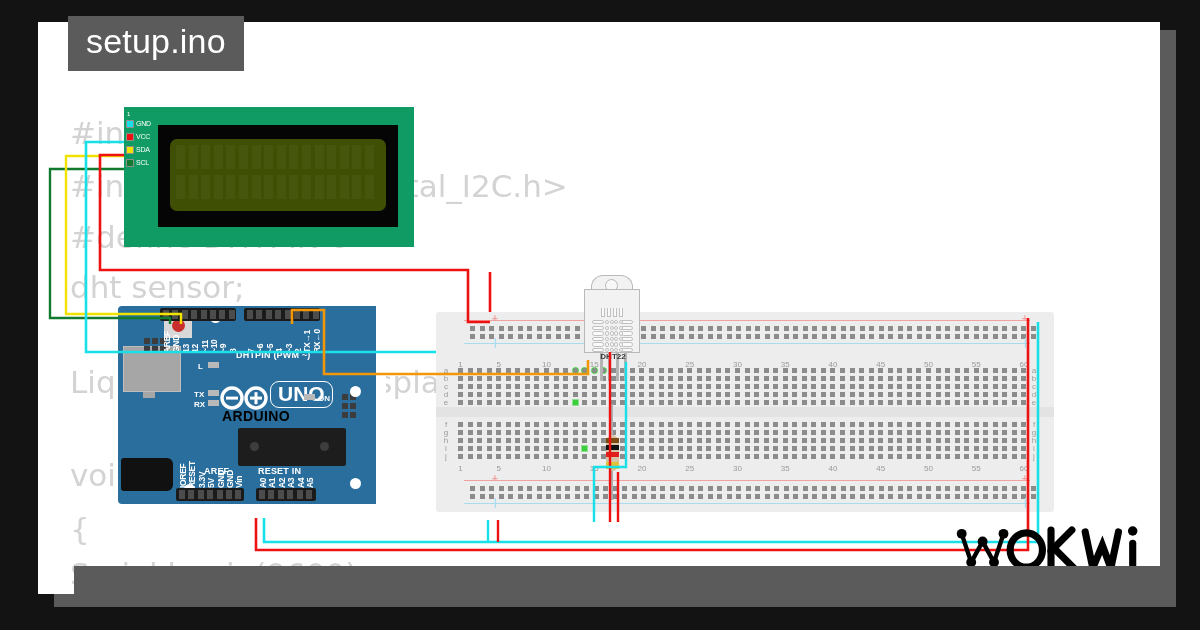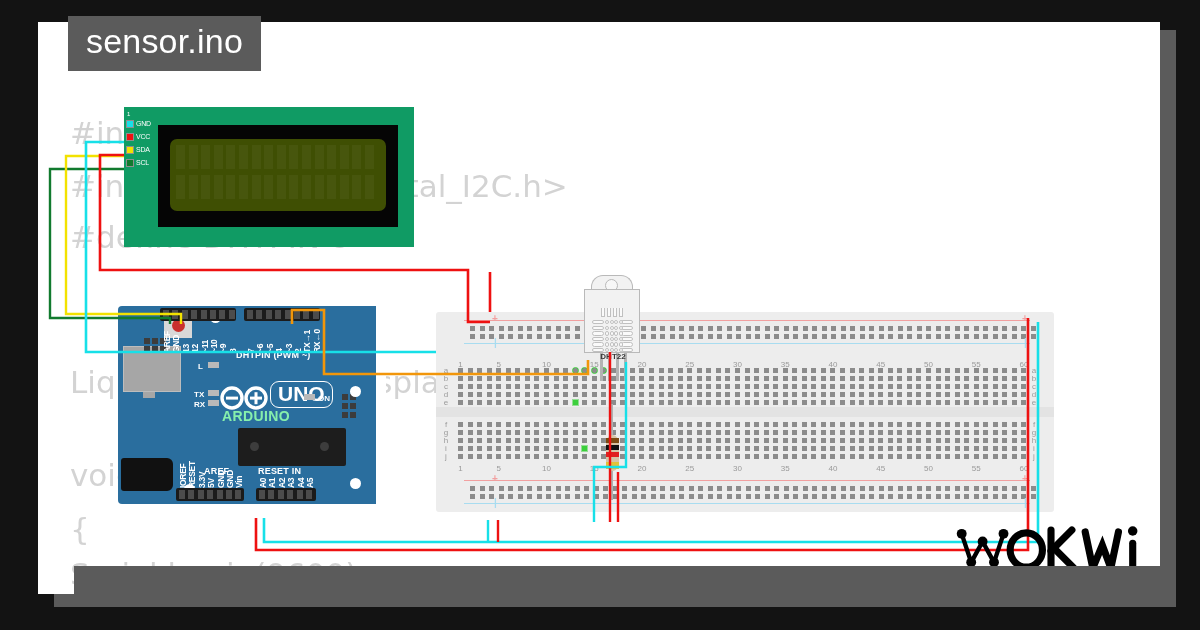--- a/index.html
+++ b/index.html
@@ -150,21 +150,21 @@
   .uno-infinity { position: absolute; left: 100px; top: 80px; }
   .uno-unobox {
     position: absolute; left: 152px; top: 75px;
     padding: 1px 7px 2px 7px;
     border: 1.6px solid #ffffff; border-radius: 9px;
     font-size: 21px; font-weight: bold; color: #fff;
     line-height: 22px;
   }
   .uno-arduino {
     position: absolute; left: 104px; top: 102px;
-    font-size: 14px; font-weight: bold; color: #86efac; letter-spacing: .4px;
+    font-size: 14px; font-weight: bold; color: #000000; letter-spacing: .4px;
   }
   .led { position: absolute; width: 11px; height: 6px; background: #b9b9b9; }
   .led-lbl { position: absolute; font-size: 8px; font-weight: bold; color: #ffffff; }
   .uno-dot { position: absolute; width: 11px; height: 11px; background: #ffffff; border-radius: 50%; }
   .uno-btn-base {
     position: absolute; left: 46px; top: 8px; width: 28px; height: 24px;
     background: #d8d8d8;
   }
   .uno-btn {
     position: absolute; left: 54px; top: 13px; width: 13px; height: 13px;
@@ -273,20 +273,21 @@
 <div id="root">
 
   <div class="canvas-shadow"></div>
 
   <div class="canvas">
 
     <div class="code-layer" id="code-layer">
         <div class="code-line" style="left: 32px; top: 96px; color: rgb(211, 211, 211);">#include &lt;DHT.h&gt;</div>
         <div class="code-line" style="left: 32px; top: 149px; color: rgb(211, 211, 211);">#include &lt;LiquidCrystal_I2C.h&gt;</div>
         <div class="code-line" style="left: 32px; top: 200px; color: rgb(211, 211, 211);">#define DHTPIN 8</div>
+        <div class="code-line" style="left: 32px; top: 250px; color: rgb(211, 211, 211);">dht sensor;</div>
         <div class="code-line" style="left: 32px; top: 345px; color: rgb(211, 211, 211);">LiquidCrystal_I2C display</div>
         <div class="code-line" style="left: 32px; top: 438px; color: rgb(211, 211, 211);">void setup()</div>
         <div class="code-line" style="left: 32px; top: 492px; color: rgb(211, 211, 211);">{</div>
         <div class="code-line" style="left: 32px; top: 537px; color: rgb(211, 211, 211);">  Serial.begin(9600);</div>
       </div>
 
     <div class="diagram">
 
       <svg class="wires wires-under" viewBox="0 0 1122 572" width="1122" height="572">
 
@@ -1508,15 +1509,15 @@
         <path d="M136 12 L144 50 L154 26 L163 50 L171 12"></path>
         <path d="M186 24 L186 50"></path>
       </g>
       <circle cx="186" cy="11" r="5" fill="#000000"></circle>
     </svg>
 
   </div>
 
   <div class="bottom-bar"></div>
 
-  <div class="file-tab">sensor.ino</div>
+  <div class="file-tab">setup.ino</div>
 
 </div>
 
 </body></html>

